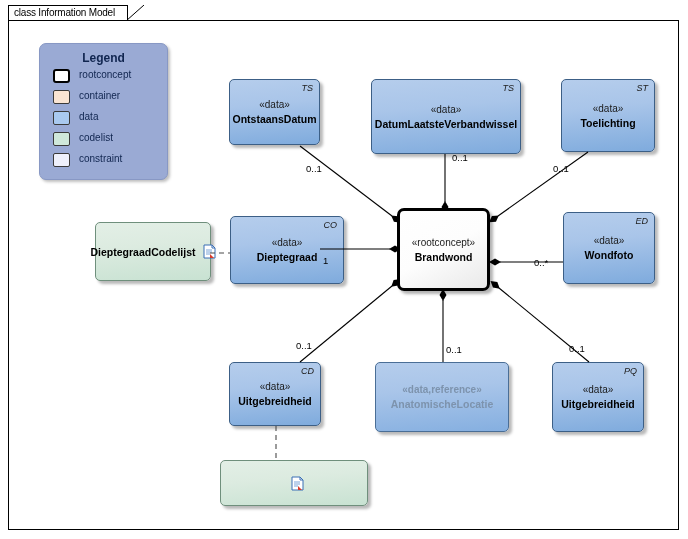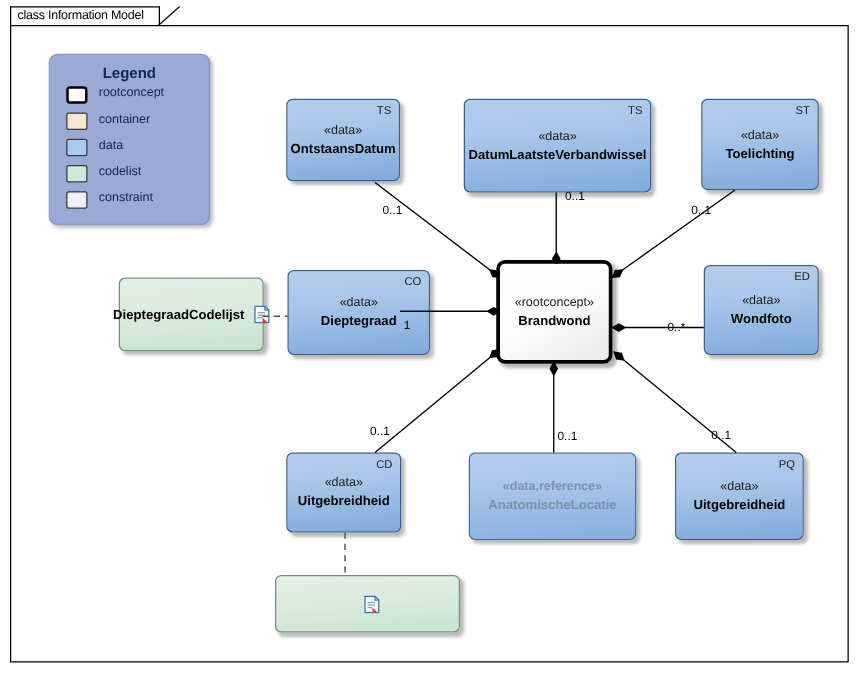--- a/index.html
+++ b/index.html
@@ -139,20 +139,21 @@
   .node.reference .nodename {
     color: #7d93ad;
     font-weight: bold;
   }
   .node.reference .stereotype { font-weight: bold; }
 
   .corner-tag {
     position: absolute;
     top: 3px; right: 6px;
     font-size: 9px;
+    font-style: italic;
     color: #202020;
   }
 
   .codelist-name {
     font-size: 10.5px;
     font-weight: bold;
     color: #000;
     white-space: nowrap;
   }
   .doc-icon {
@@ -296,21 +297,21 @@
     <span class="corner-tag">CD</span>
     <span class="stereotype">«data»</span>
     <span class="nodename">Uitgebreidheid</span>
   </div>
 
   <div class="node reference" style="left:375px; top:362px; width:134px; height:70px;">
     <span class="stereotype">«data,reference»</span>
     <span class="nodename">AnatomischeLocatie</span>
   </div>
 
-  <div class="node data" style="left:540px; top:362px; width:103px; height:70px;">
+  <div class="node data" style="left:552px; top:362px; width:92px; height:70px;">
     <span class="corner-tag">PQ</span>
     <span class="stereotype">«data»</span>
     <span class="nodename">Uitgebreidheid</span>
   </div>
 
   <div class="node codelist" style="left:220px; top:460px; width:148px; height:46px;">
     <svg class="doc-icon" viewBox="0 0 13 15">
       <path d="M1,1 h8 l3,3 v10 h-11 z" fill="#ffffff" stroke="#3b6fb5" stroke-width="1"></path>
       <path d="M9,1 v3 h3" fill="none" stroke="#3b6fb5" stroke-width="1"></path>
       <path d="M3,6 h6 M3,8 h6 M3,10 h4" stroke="#7aa5d8" stroke-width="1"></path>

